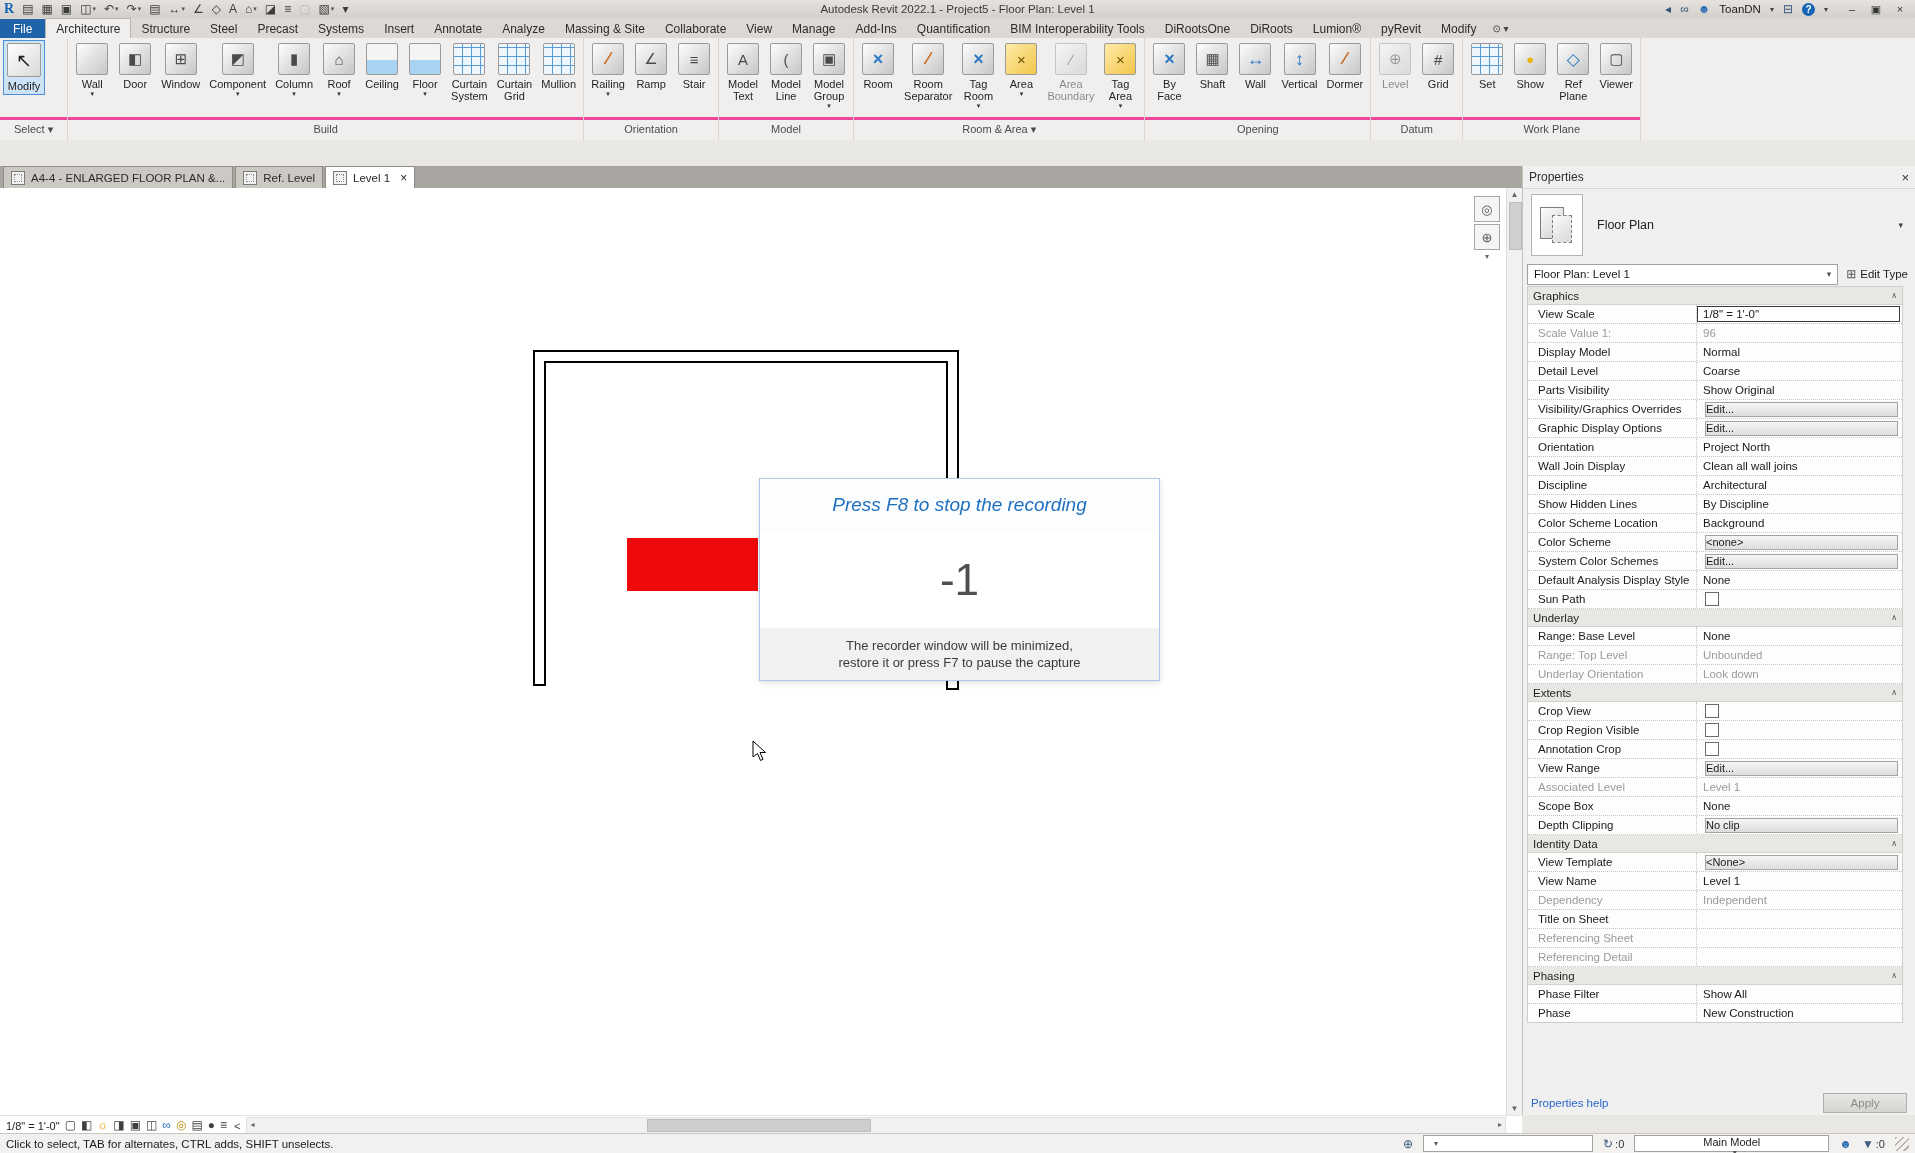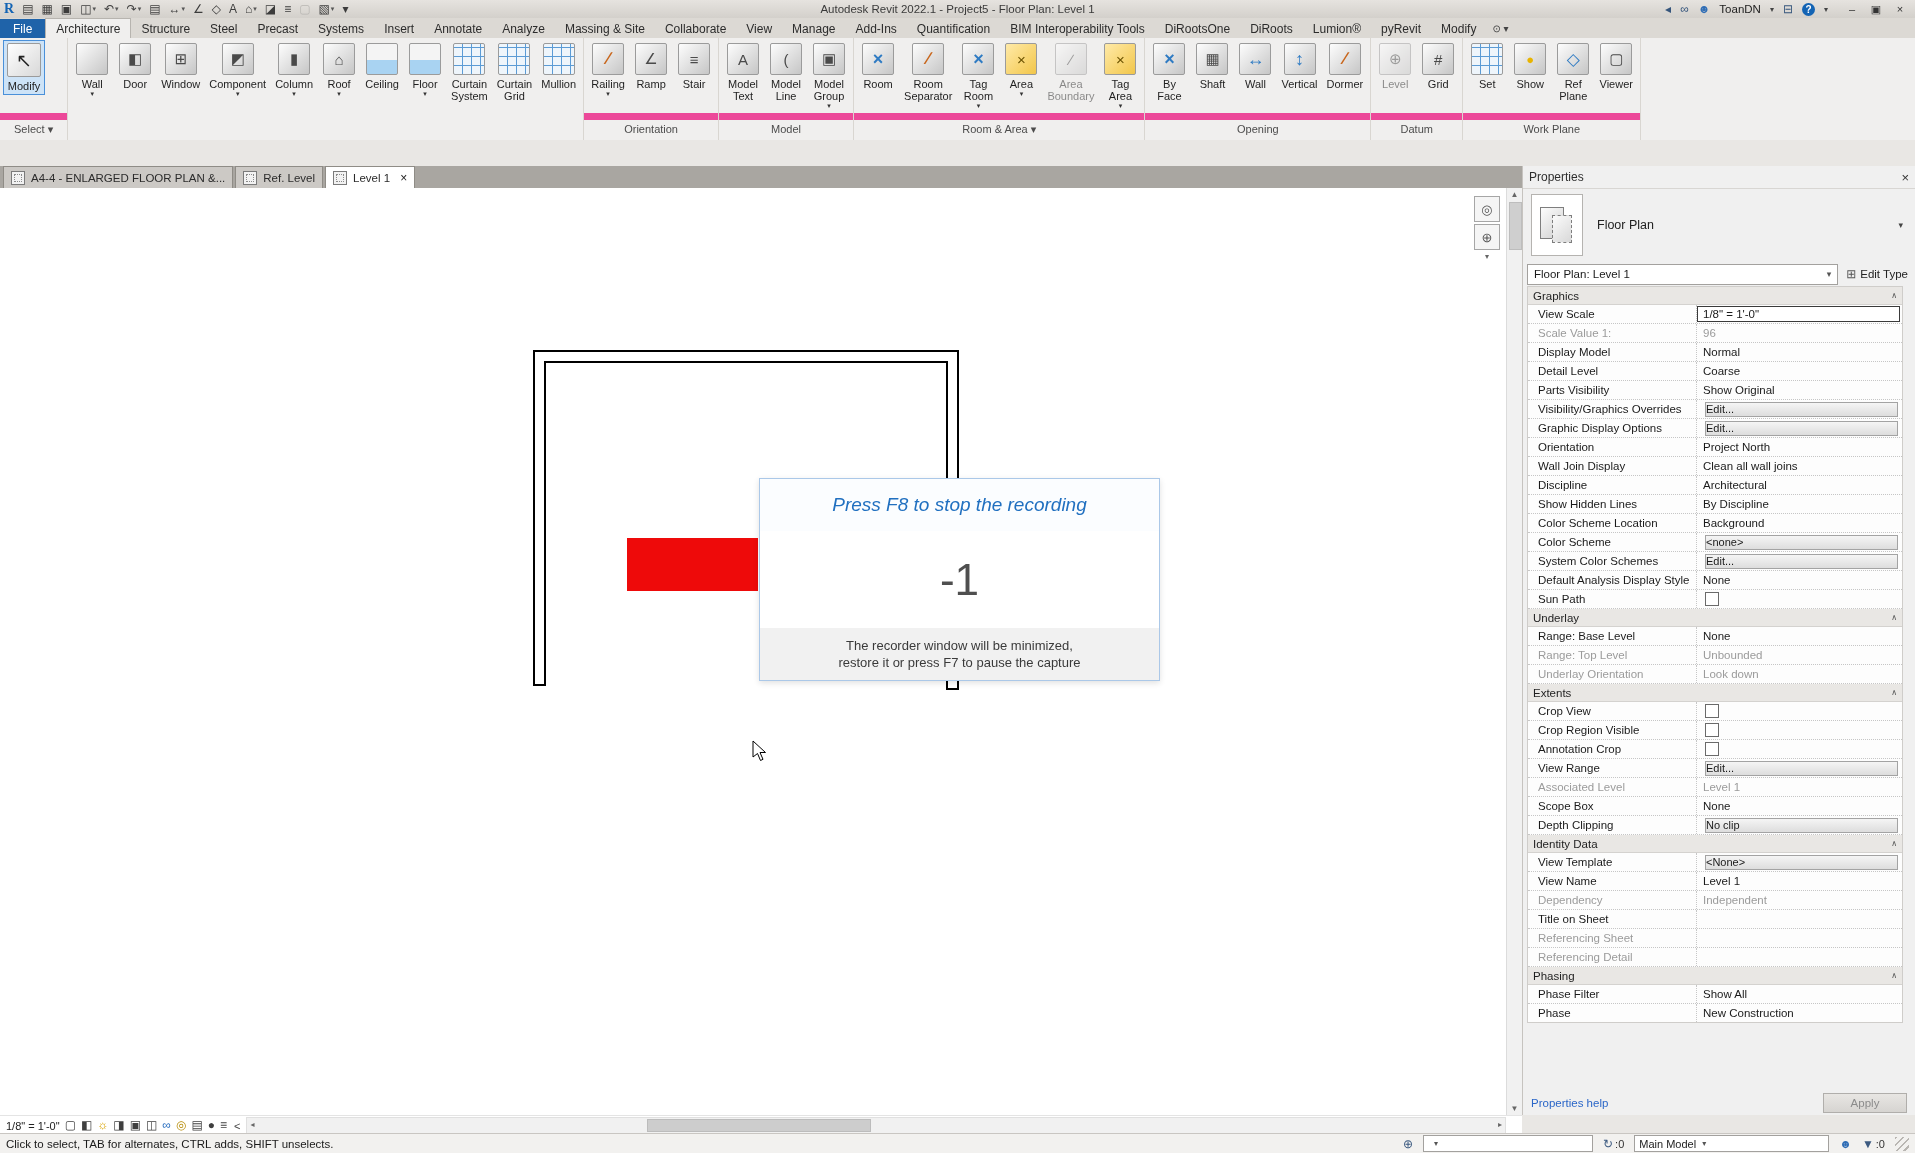--- a/index.html
+++ b/index.html
@@ -49,21 +49,21 @@
   .i-yellow{background:linear-gradient(135deg,#ffeaa8,#f2c64a);color:#6b5200;}
   .i-cross{color:#2f7bc3;font-weight:bold;font-size:18px;}
   .i-orange{color:#c8651a;font-weight:bold;font-size:17px;}
   .i-bulb{color:#e8b400;font-size:13px;}
   .i-plane{color:#2f7bc3;font-size:17px;}
   .i-cursor{color:#222;font-size:18px;background:linear-gradient(135deg,#ffffff,#d8d8d8);}
   .rbtn.dis{opacity:.5;}
   .blabel{font-size:11px;line-height:12px;text-align:center;color:#1f1f1f;margin-top:3px;}
   .barrow{font-size:7px;color:#333;line-height:6px;margin-top:1px;}
   .plabel{height:20px;line-height:19px;font-size:11px;color:#4c4c4c;text-align:center;
-    border-top:7px solid #ec4899;padding:0 14px;white-space:nowrap;}
+    border-top:3px solid #ec4899;padding:0 14px;white-space:nowrap;}
   .rfill{flex:1;}
   
   .gapstrip{position:absolute;left:0;top:140px;right:0;height:26px;background:#e9e7e4;}
   .doctabs{position:absolute;left:0;top:166px;width:1522px;height:22px;background:#a9a6a1;
     display:flex;align-items:flex-end;padding-left:3px;gap:2px;box-sizing:border-box;}
   .dtab{height:21px;display:flex;align-items:center;gap:6px;padding:0 7px;
     background:#ccc9c5;font-size:11.5px;color:#2b2b2b;border:1px solid #8f8c86;border-bottom:none;cursor:default;}
   .dtab.active{background:#ffffff;}
   .ticon{width:12px;height:12px;border:1px solid #7a7a7a;background:#f2f2f2;position:relative;}
   .ticon::after{content:"";position:absolute;left:2px;top:2px;right:2px;bottom:2px;border:1px dotted #8a8a8a;}
@@ -142,21 +142,21 @@
   
   .statusbar{position:absolute;left:0;right:0;bottom:0;height:19px;background:#f2f1ef;
     border-top:1px solid #c9c6c2;display:flex;align-items:center;font-size:11.5px;padding:0 6px;gap:8px;}
   .sb-right{margin-left:auto;display:flex;align-items:center;gap:10px;}
   .sb-ic{font-size:12px;color:#3c5a80;}
   .sb-ic.person{color:#2f6db5;}
   .sb-combo{height:15px;background:#fff;border:1px solid #a3a19e;display:flex;align-items:center;
     padding:0 4px;font-size:11px;color:#222;}
   .sb-combo .ar{margin-left:6px;font-size:8px;color:#555;}
   .sb-combo.workset{width:160px;}
-  .sb-combo.option{width:185px;}
+  .sb-combo.option{width:185px;flex-direction:column;}
   .sb-count{font-size:11px;color:#333;display:flex;align-items:center;gap:2px;}
   .grip{width:14px;height:14px;background:
     repeating-linear-gradient(135deg,#b9b6b2 0 2px,rgba(0,0,0,0) 2px 5px);}
 </style>
 </head>
 <body>
 
 <div class="app">
 
   <div class="titlebar">
@@ -348,20 +348,21 @@
               <div>Grid</div>
             </div>
           </div>
           <div class="rbtn">
             <div class="bicon i-grid"></div>
             <div class="blabel">
               <div>Mullion</div>
             </div>
           </div>
         </div>
+        <div class="plabel">Build</div>
       </div>
       <div class="rpanel">
         <div class="rbtns">
           <div class="rbtn">
             <div class="bicon i-orange">∕</div>
             <div class="blabel">
               <div>Railing</div>
             </div>
             <div class="barrow">▾</div>
           </div>

